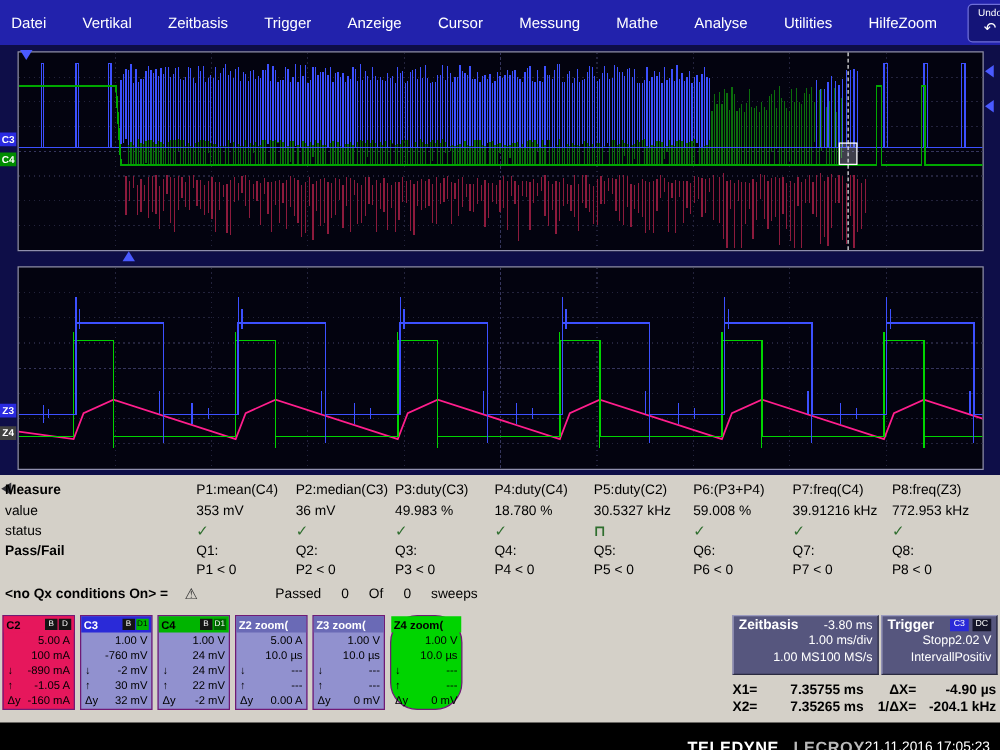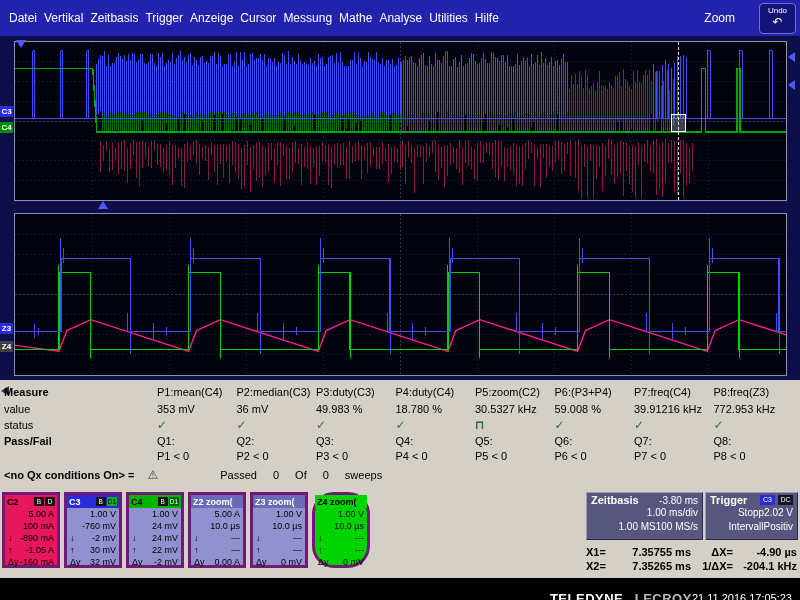--- a/index.html
+++ b/index.html
@@ -2,21 +2,21 @@
 <html><head>
 <meta charset="utf-8">
 <style>
   html,body{margin:0;padding:0;background:#666}
   #root{position:relative;width:800px;height:600px;overflow:hidden;background:#d4d0c8;
         font-family:"Liberation Sans","DejaVu Sans",sans-serif;-webkit-font-smoothing:antialiased}
 
   
   #menu-bar{position:absolute;left:0;top:0;width:800px;height:36px;background:#2222ac;
             display:flex;align-items:center;color:#fff}
-  #menu-items{display:flex;gap:7px;padding-left:9px;font-size:12px}
+  #menu-items{display:flex;gap:29px;padding-left:9px;font-size:12px}
   .menu-item{white-space:nowrap;cursor:default}
   #menu-right{margin-left:auto;display:flex;align-items:center;gap:24px;padding-right:4px}
   #zoom-label{font-size:12px}
   #undo-btn{width:37px;height:31px;background:#141478;border:1px solid #6f6fd8;border-radius:4px;
             color:#fff;display:flex;flex-direction:column;align-items:center;justify-content:center;
             font-size:8px;line-height:1.1;padding:0;font-family:inherit}
   #undo-btn .uicon{font-size:12px}
 
   
   #scope{position:absolute;left:0;top:36px;width:800px;height:344px;background:#0e0e48}
@@ -45,21 +45,21 @@
   .m-label.bold{font-weight:bold}
   .m-cell{text-align:left;white-space:nowrap}
   #qx-line{position:absolute;left:4px;top:86px;width:792px;height:18px;display:flex;align-items:center;font-size:11px}
   #qx-text{font-weight:bold}
   #qx-warn{margin-left:13px;font-size:12px;color:#333}
   .qx-passed{margin-left:62px}
   .qx-num,.qx-of,.qx-sweeps{margin-left:16px}
 
   
   #desc{position:absolute;left:0;top:490px;width:800px;height:88px;background:#d4d0c8;color:#000}
-  .dbox{position:absolute;top:2px;width:58px;height:76px;border:3px solid #701a75;box-sizing:border-box;font-size:9px}
+  .dbox{position:absolute;top:2px;width:58px;height:76px;border:1px solid #701a75;box-sizing:border-box;font-size:9px}
   .dhead{height:13px;display:flex;align-items:center;padding:0 2px}
   .dname{font-weight:bold;white-space:nowrap;overflow:hidden;font-size:9px}
   .badges{margin-left:auto;display:flex;gap:1px}
   .badge{min-width:8px;height:9px;font-size:6.5px;line-height:9px;text-align:center;padding:0 1px}
   .drow{display:flex;justify-content:space-between;padding:0 3px;height:12px;line-height:12px}
 
   .ibox{position:absolute;top:2px;height:48px;background:#56567e;box-sizing:border-box;color:#fff;font-size:10px;
         border-top:1px solid #9b9bc0;border-left:1px solid #9b9bc0;border-right:1px solid #2a2a40;border-bottom:1px solid #2a2a40}
   #tb-box{left:586px;width:117px}
   #trg-box{left:705px;width:93px}
@@ -149,21 +149,21 @@
 
   <div id="measure">
     <div class="tri left-dark" style="left:1px;top:6px"></div>
     <div id="measure-grid">
         <div class="m-row mr-param">
           <span class="m-label bold">Measure</span>
           <span class="m-cell">P1:mean(C4)</span>
           <span class="m-cell">P2:median(C3)</span>
           <span class="m-cell">P3:duty(C3)</span>
           <span class="m-cell">P4:duty(C4)</span>
-          <span class="m-cell">P5:zoom(C2)</span>
+          <span class="m-cell">P5:duty(C2)</span>
           <span class="m-cell">P6:(P3+P4)</span>
           <span class="m-cell">P7:freq(C4)</span>
           <span class="m-cell">P8:freq(Z3)</span>
         </div>
         <div class="m-row mr-value">
           <span class="m-label">value</span>
           <span class="m-cell">353 mV</span>
           <span class="m-cell">36 mV</span>
           <span class="m-cell">49.983 %</span>
           <span class="m-cell">18.780 %</span>

